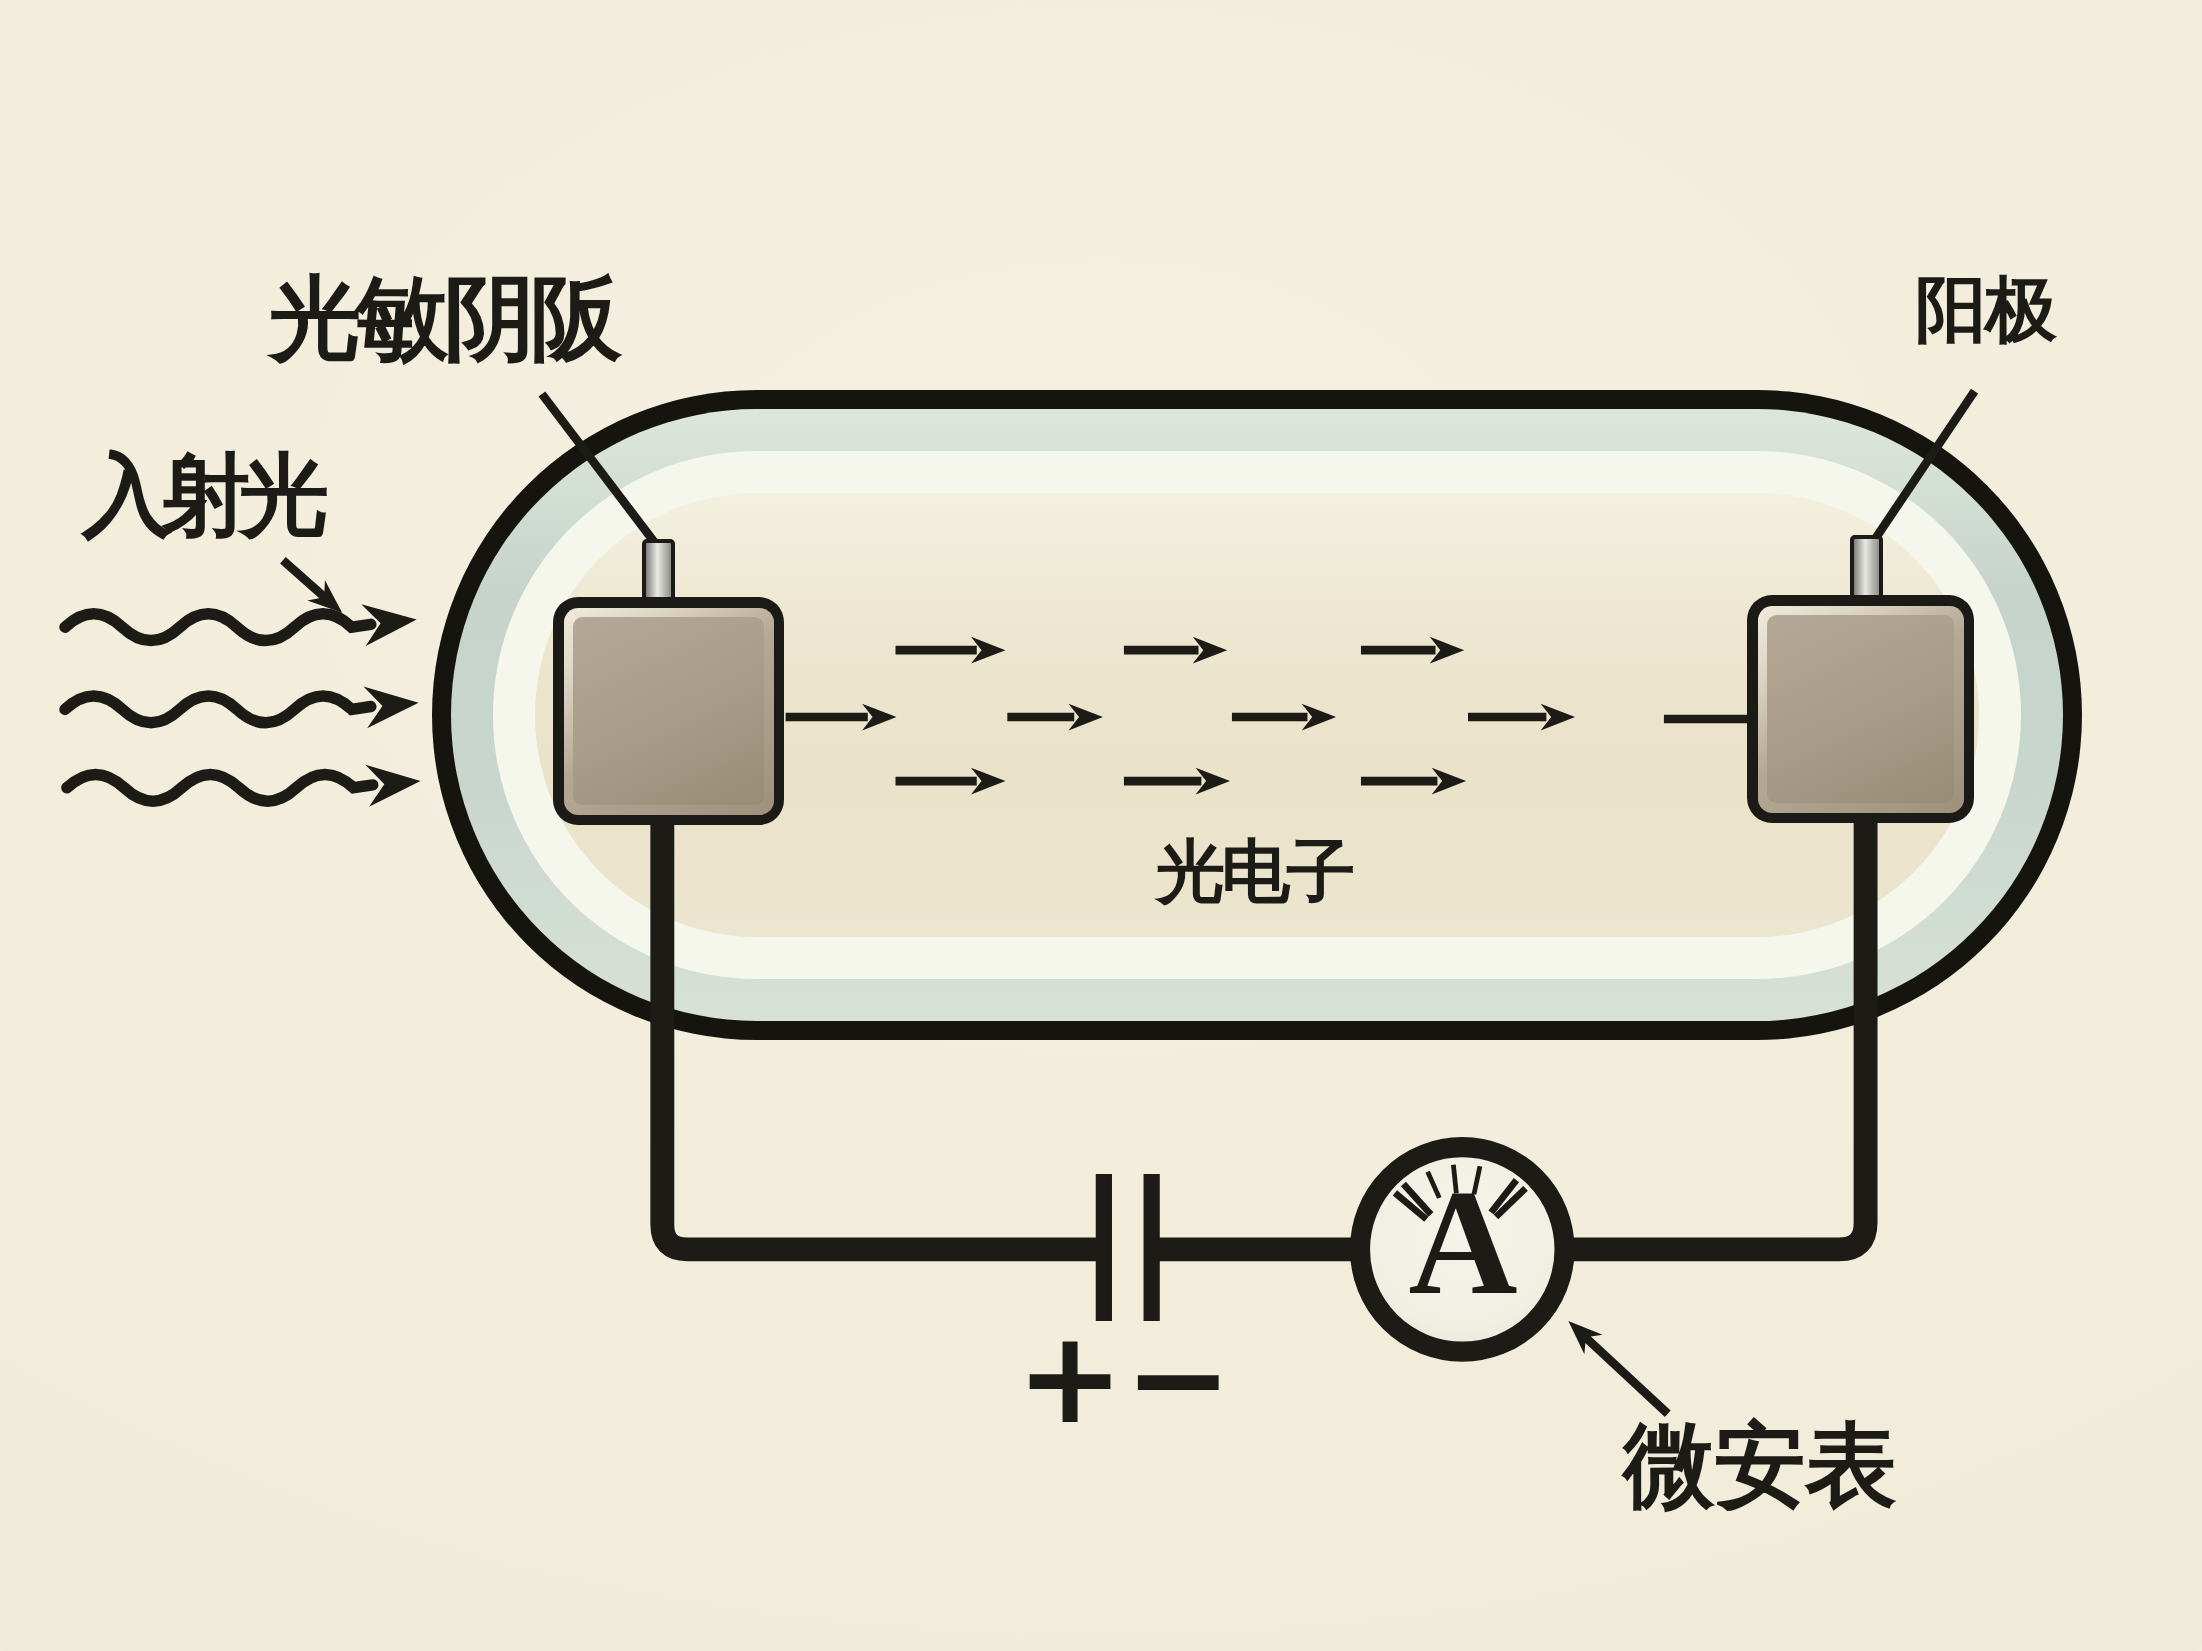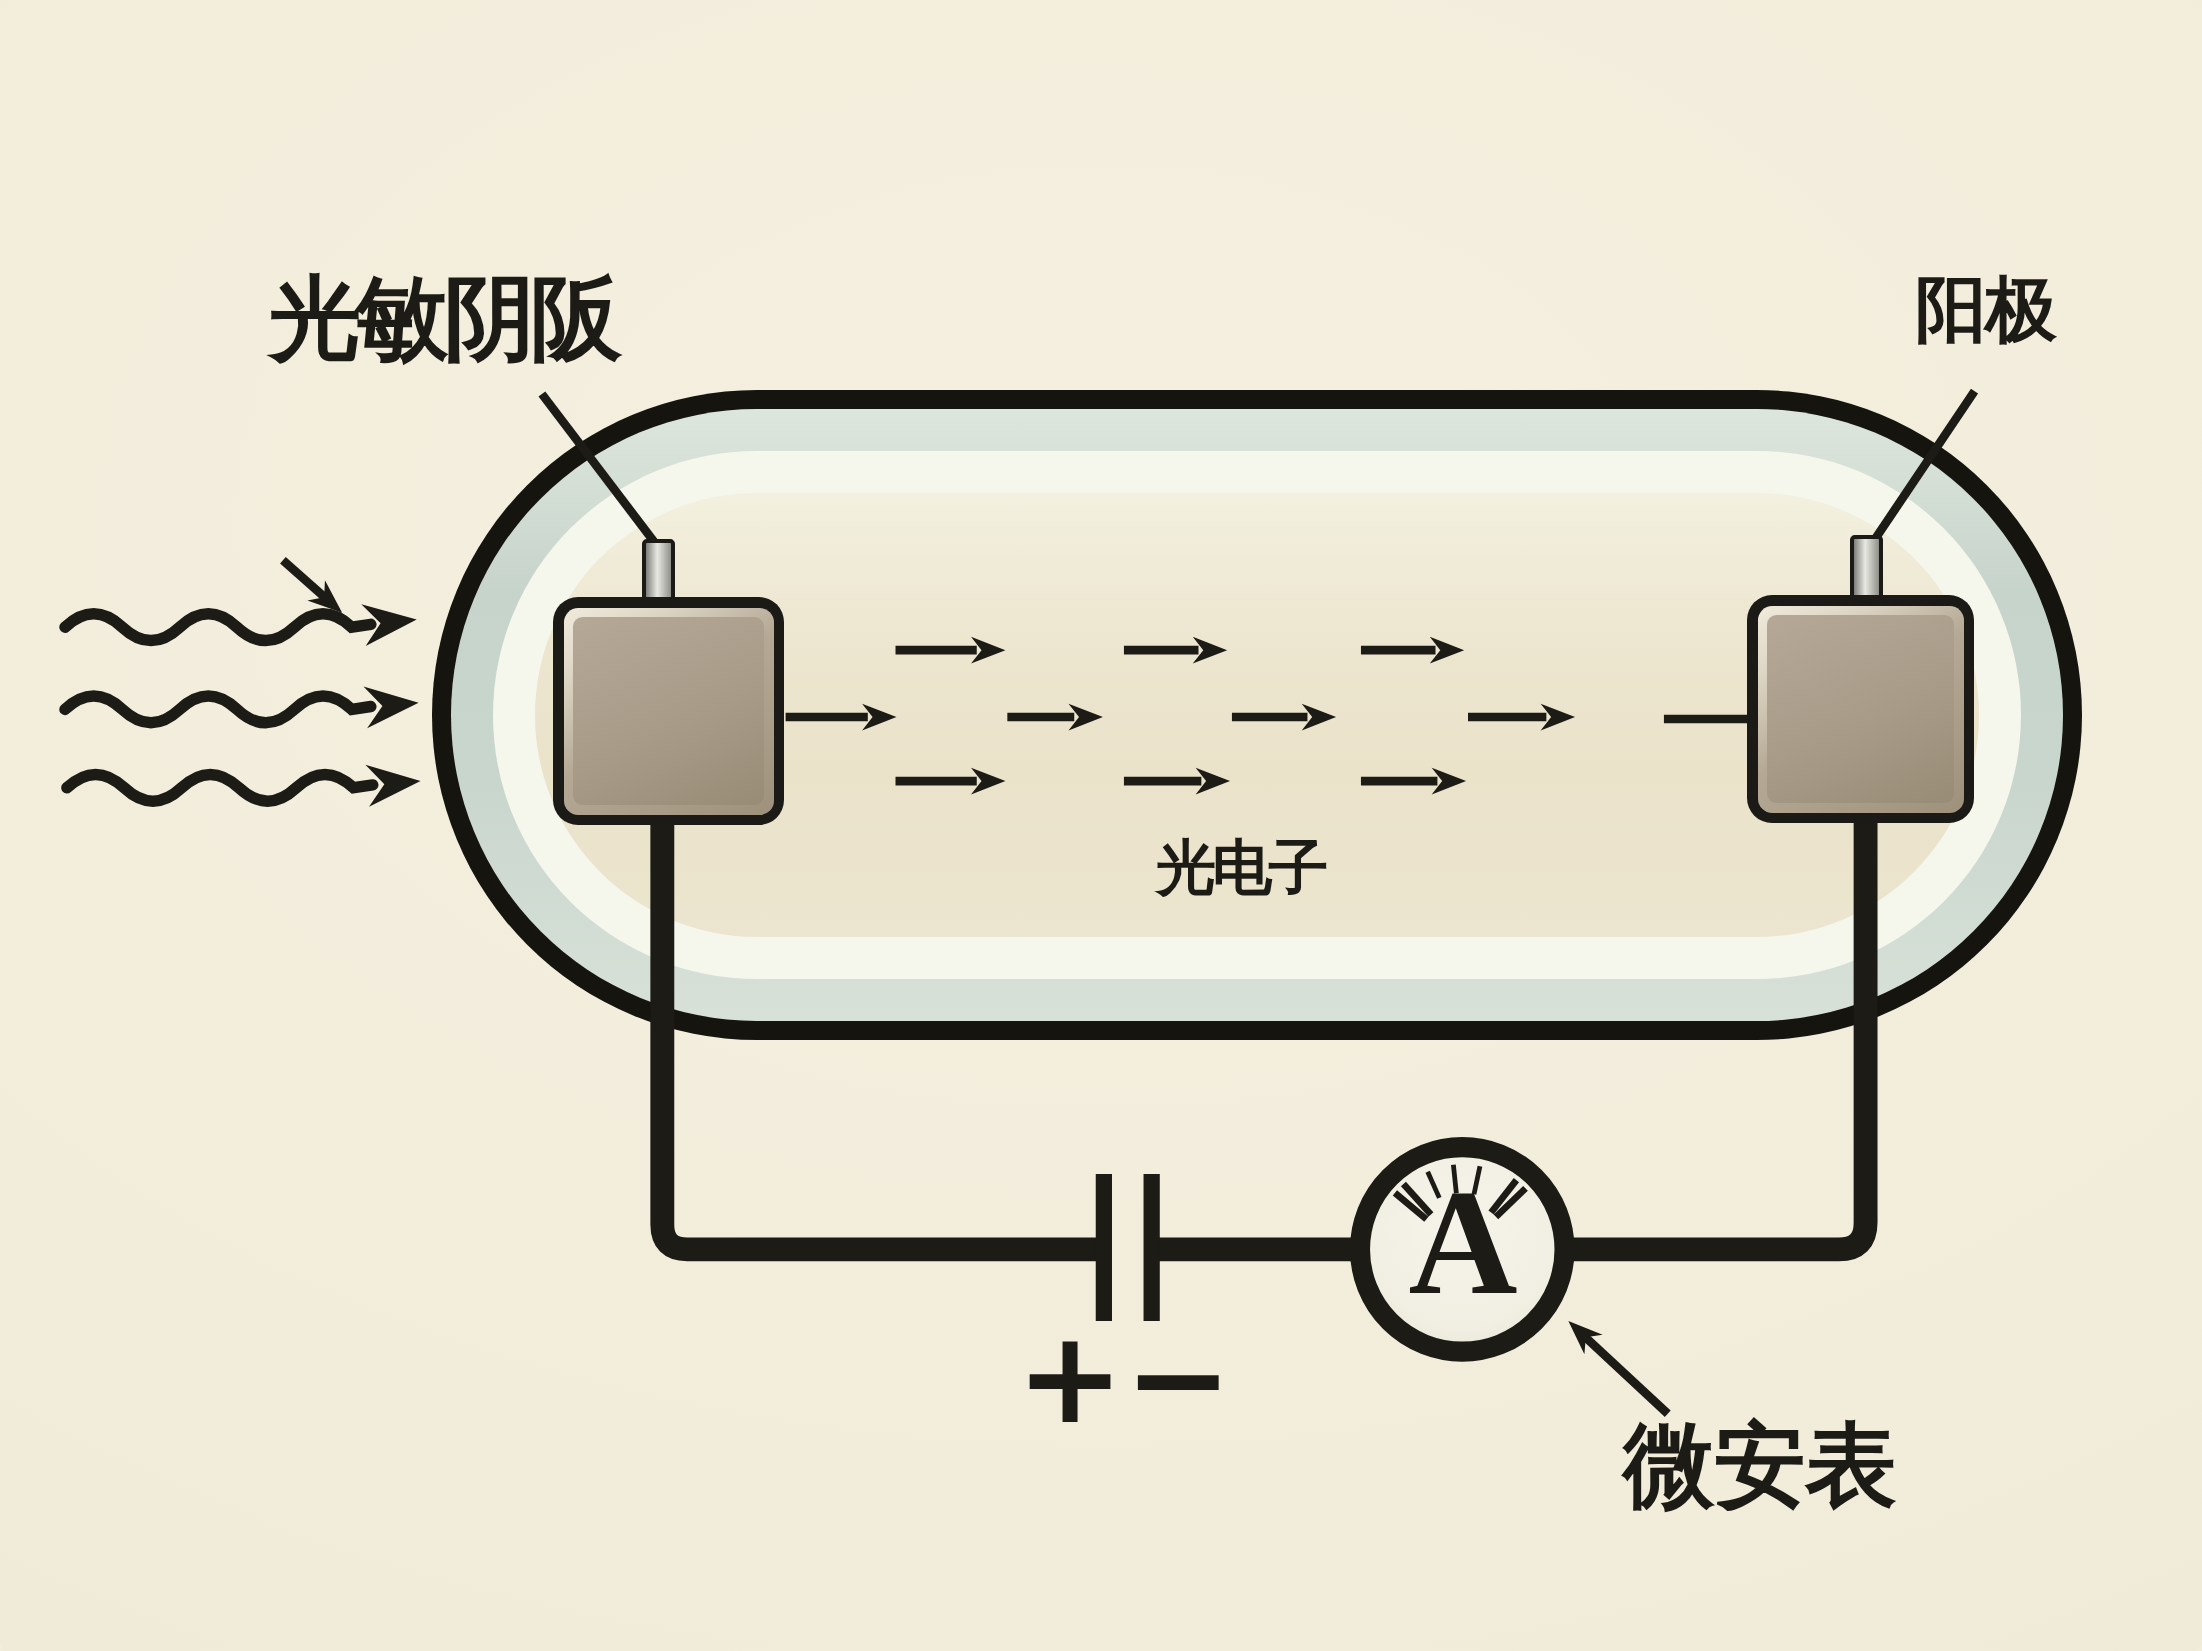--- a/index.html
+++ b/index.html
@@ -40,21 +40,21 @@
   .lw{stroke:var(--ink,#1c1b16);stroke-width:12;fill:none;stroke-linecap:round;}
   .hd{fill:var(--ink,#1c1b16);stroke:none;}
   .tickL{stroke:var(--ink,#1c1b16);stroke-width:7;}
   .tickS{stroke:var(--ink,#1c1b16);stroke-width:5;}
   .meter-ring{fill:url(#faceGrad);stroke:var(--ink,#1c1b16);stroke-width:21;}
   
   .lbl{position:absolute;color:var(--ink,#1c1b16);font-weight:700;line-height:1;white-space:nowrap;}
   .lbl-photocathode{left:269px;top:273px;font-size:92px;letter-spacing:-4.8px;}
   .lbl-incident{left:82px;top:451px;font-size:90px;letter-spacing:-11.5px;}
   .lbl-anode{left:1915px;top:274px;font-size:72px;letter-spacing:-1.9px;}
-  .lbl-photoelectrons{left:1156px;top:838px;font-size:60px;letter-spacing:-3.8px;}
+  .lbl-photoelectrons{left:1156px;top:838px;font-size:69px;letter-spacing:-3.8px;}
   .lbl-microammeter{left:1623px;top:1420px;font-size:92px;letter-spacing:-1px;}
   .ammeter-A{left:1463px;top:1249px;transform:translate(-50%,-54%);
        font-size:151px;font-weight:700;color:var(--ink,#1c1b16);line-height:1;}
   .sign{position:absolute;color:var(--ink,#1c1b16);
        font-family:"DejaVu Sans","Liberation Sans",sans-serif;font-weight:700;font-size:129px;line-height:1;
        transform:translate(-50%,-50%);}
   .sign-plus{left:1070px;top:1377px;}
   .sign-minus{left:1178px;top:1378px;}
 </style>
 </head>
@@ -158,20 +158,21 @@
   <div class="abs electrode cathode">
     <div class="elec-bevel"></div>
     <div class="elec-face"></div>
   </div>
   <div class="abs electrode anode">
     <div class="elec-bevel"></div>
     <div class="elec-face"></div>
   </div>
 
   <div class="lbl lbl-photocathode">光敏阴阪</div>
+  <div class="lbl lbl-incident">入射光</div>
   <div class="lbl lbl-anode">阳极</div>
   <div class="lbl lbl-photoelectrons">光电子</div>
   <div class="lbl lbl-microammeter">微安表</div>
   <div class="abs ammeter-A">A</div>
   <div class="sign sign-plus">+</div>
   <div class="sign sign-minus">−</div>
 
 </div>
 
 

